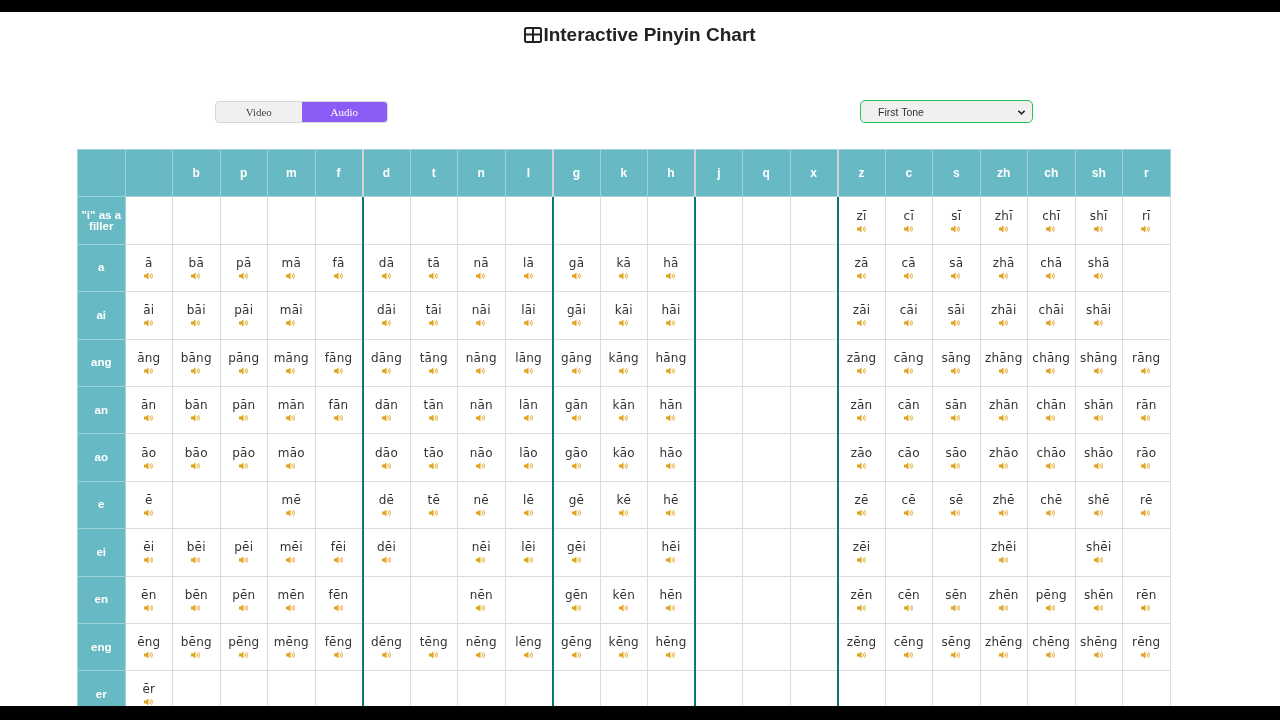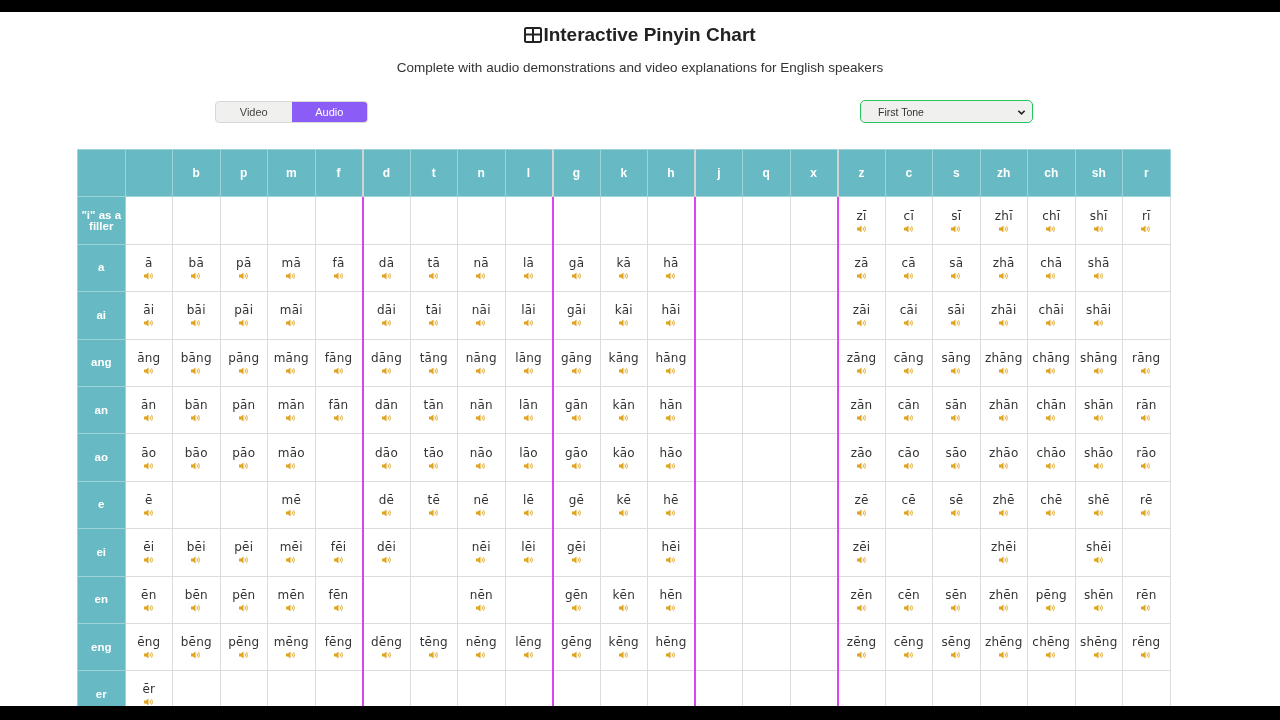--- a/index.html
+++ b/index.html
@@ -13,23 +13,23 @@
     position: absolute; top: 12px; left: 0; width: 100%;
     text-align: center; font-size: 19px; font-weight: bold; color: #222;
     display: flex; justify-content: center; align-items: center; gap: 1px;
   }
   .title svg { display: block; }
   .subtitle {
     position: absolute; top: 48px; left: 0; width: 100%;
     text-align: center; font-size: 13.5px; color: #333;
   }
   .toggle {
-    position: absolute; top: 89px; left: 215px; width: 153px; height: 22px;
+    position: absolute; top: 89px; left: 215px; width: 173px; height: 22px;
     border-radius: 4px; border: 1px solid #d8d8d8; display: flex; overflow: hidden;
-    background: #f0f0ee; font-size: 11px;
+    background: #f0f0ee; font-size: 11px; font-family: Liberation Serif, serif;
   }
   .toggle div { flex: 1; display: flex; align-items: center; justify-content: center; cursor: pointer; }
   .toggle .off { color: #444; }
   .toggle .on { background: #8b5cf6; color: #fff; }
   .tone-select {
     position: absolute; top: 88px; left: 860px; width: 173px; height: 23px;
     border-radius: 5px; border: 1px solid #22c55e; background: #f0f0ee;
     font-size: 10.5px; color: #333; display: flex; align-items: center;
     padding-left: 17px; cursor: pointer;
   }
@@ -40,41 +40,40 @@
   }
   table.chart td, table.chart th {
     width: 47.5px; height: 47.4px; border: 1px solid #dcdcdc;
     text-align: center; vertical-align: middle; padding: 0;
   }
   table.chart th {
     background: #67b9c4; color: #fff; font-size: 12px; font-weight: bold;
     border: 1px solid #9fd3da;
   }
   table.chart th.rowhead { font-size: 11.5px; line-height: 11px; }
-  table.chart td.gap-left { border-left: 2px solid #d946ef; }
+  table.chart td.gap-left { border-left: 2px solid #0f766e; }
   table.chart th.gap-left { border-left: 2px solid #d3d3d3; }
   .syl { font-size: 12px; color: #333; line-height: 14px; font-family: "DejaVu Sans", sans-serif; letter-spacing: 0.2px; }
   .spk { display: block; margin: 2px auto 0; width: 10px; height: 8px; cursor: pointer; }
   .syl-cell { cursor: pointer; }
 </style>
 </head>
 <body>
 
 <div class="page">
   <div class="title">
     <span>
       <svg width="18" height="16" viewBox="0 0 18 16">
           <rect x="1" y="1" width="16" height="14" rx="1.5" fill="none" stroke="#222" stroke-width="2"></rect>
           <line x1="1" y1="7.5" x2="17" y2="7.5" stroke="#222" stroke-width="2"></line>
           <line x1="9" y1="1" x2="9" y2="15" stroke="#222" stroke-width="2"></line>
         </svg>
     </span>
     <span>Interactive Pinyin Chart</span>
   </div>
-  <div class="subtitle">Complete with audio demonstrations and video explanations for English speakers</div>
 
   <div class="toggle">
     <div class="off">Video</div>
     <div class="on">Audio</div>
   </div>
 
   <div class="tone-select">
     <span>First Tone</span>
     <span class="chev">
       <svg width="9" height="9" viewBox="0 0 10 10">

